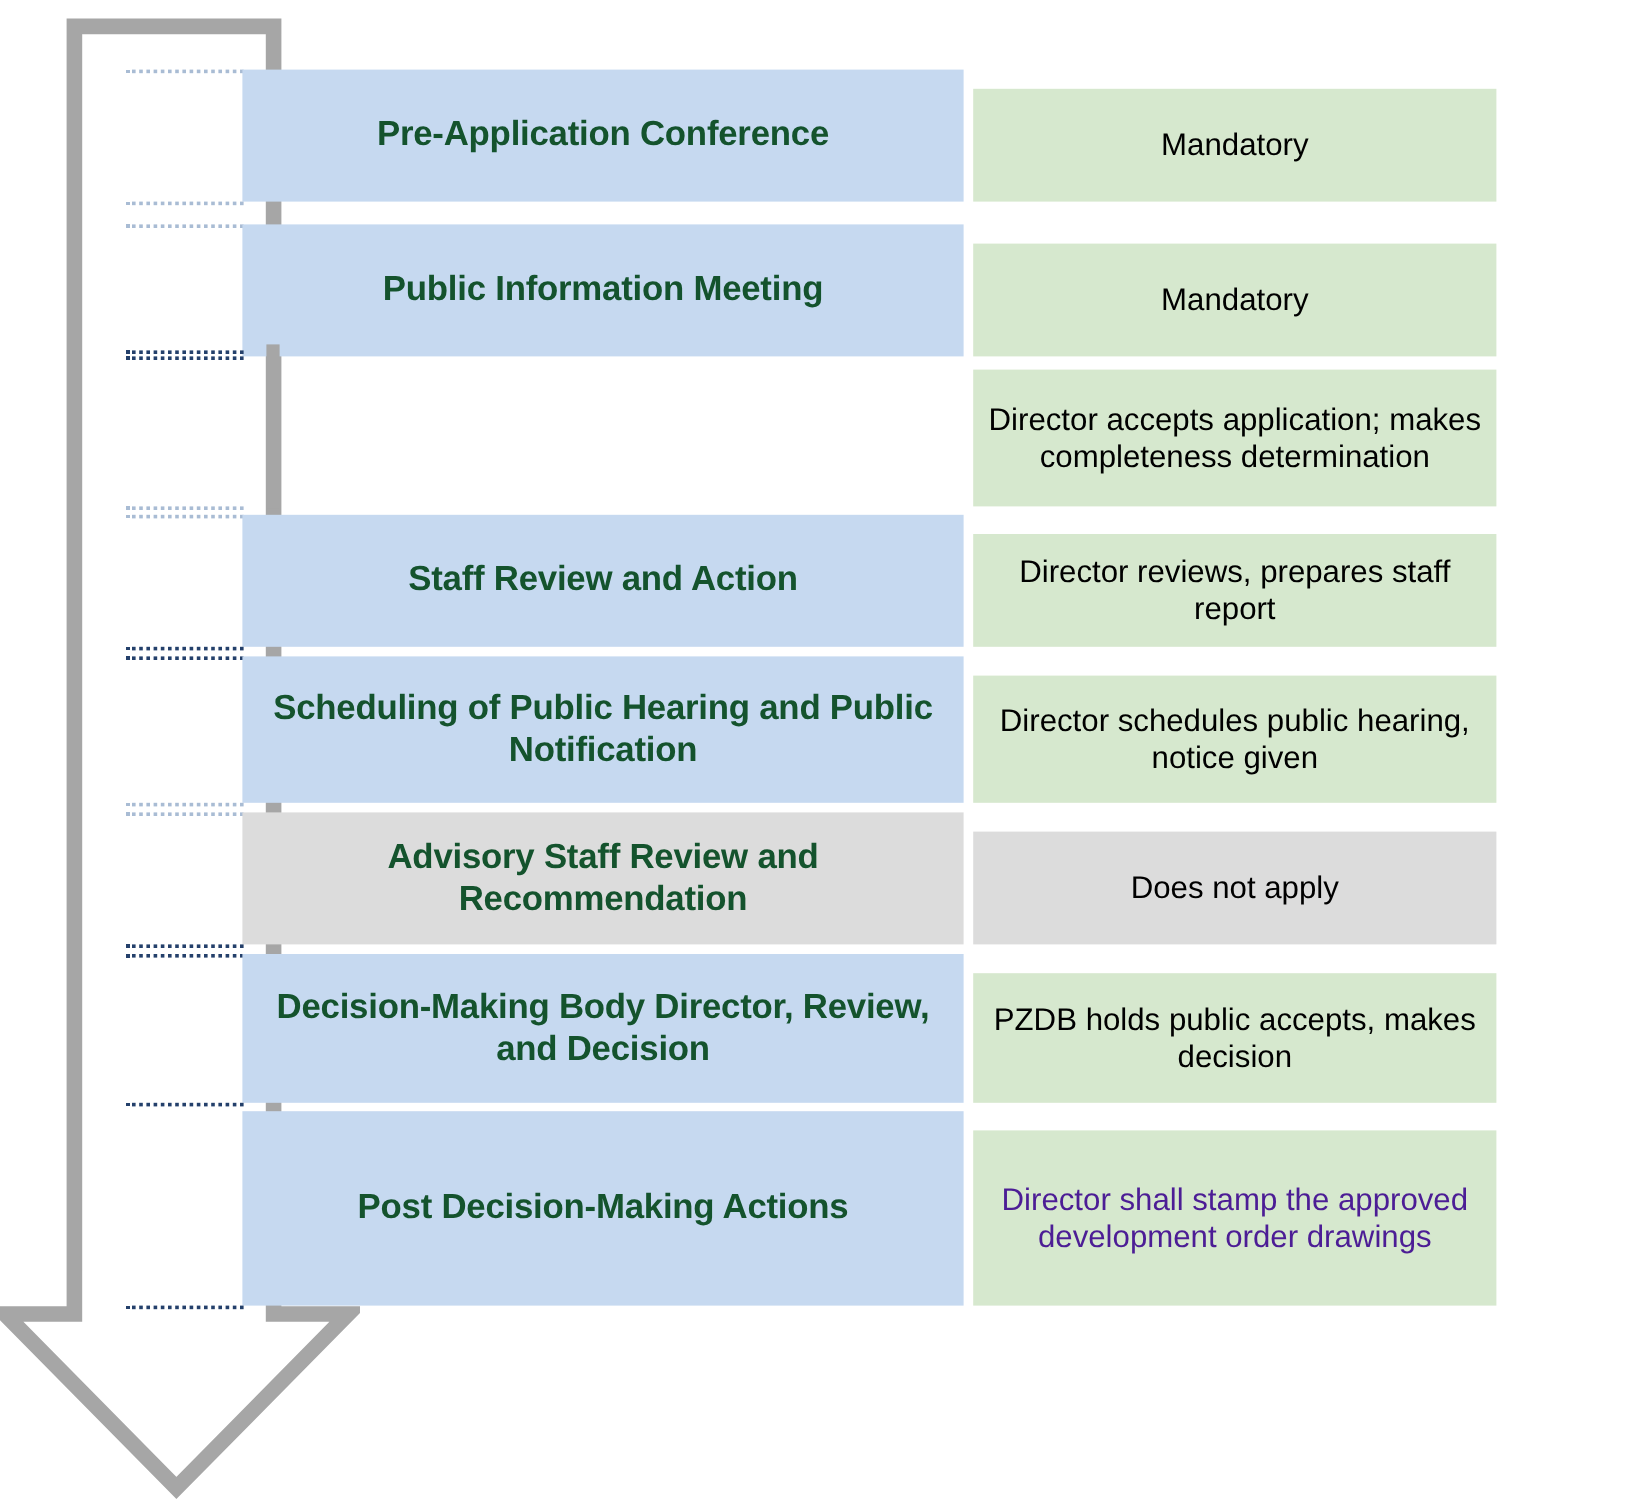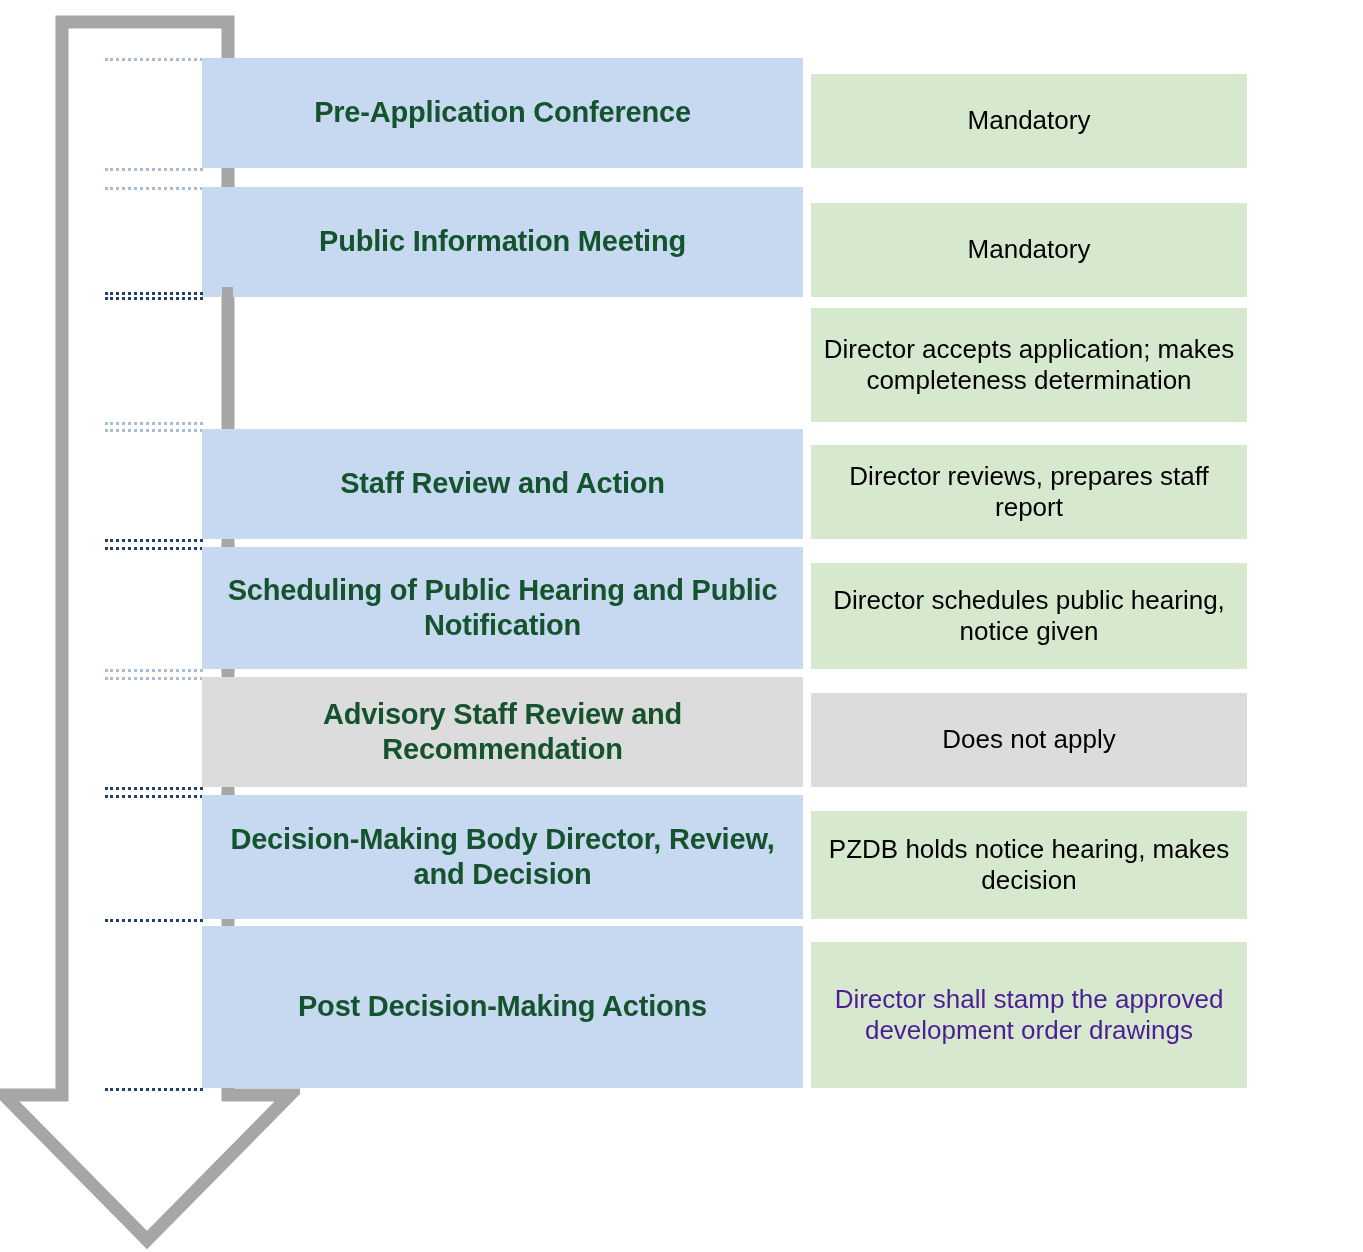--- a/index.html
+++ b/index.html
@@ -149,21 +149,21 @@
     <div class="leader light" style="top:0px;"></div>
     <div class="step-box fill-gray">Advisory Staff Review and Recommendation</div>
     <div class="detail-box fill-gray">Does not apply</div>
     <div class="leader dark" style="top:110px;"></div>
   </div>
   <div class="connector" style="top:789px;"></div>
 
   <div class="row" style="top:795px;height:124px;">
     <div class="leader dark" style="top:0px;"></div>
     <div class="step-box fill-blue">Decision-Making Body Director, Review, and Decision</div>
-    <div class="detail-box fill-green bold">PZDB holds notice hearing, makes decision</div>
+    <div class="detail-box fill-green bold">PZDB holds public accepts, makes decision</div>
     <div class="leader dark" style="top:124px;"></div>
   </div>
   <div class="connector" style="top:921px;"></div>
 
   <div class="row" style="top:926px;height:162px;">
     <div class="step-box fill-blue">Post Decision-Making Actions</div>
     <div class="detail-box fill-green bold dim">Director shall stamp the approved development order drawings</div>
     <div class="leader dark" style="top:162px;"></div>
   </div>
 

